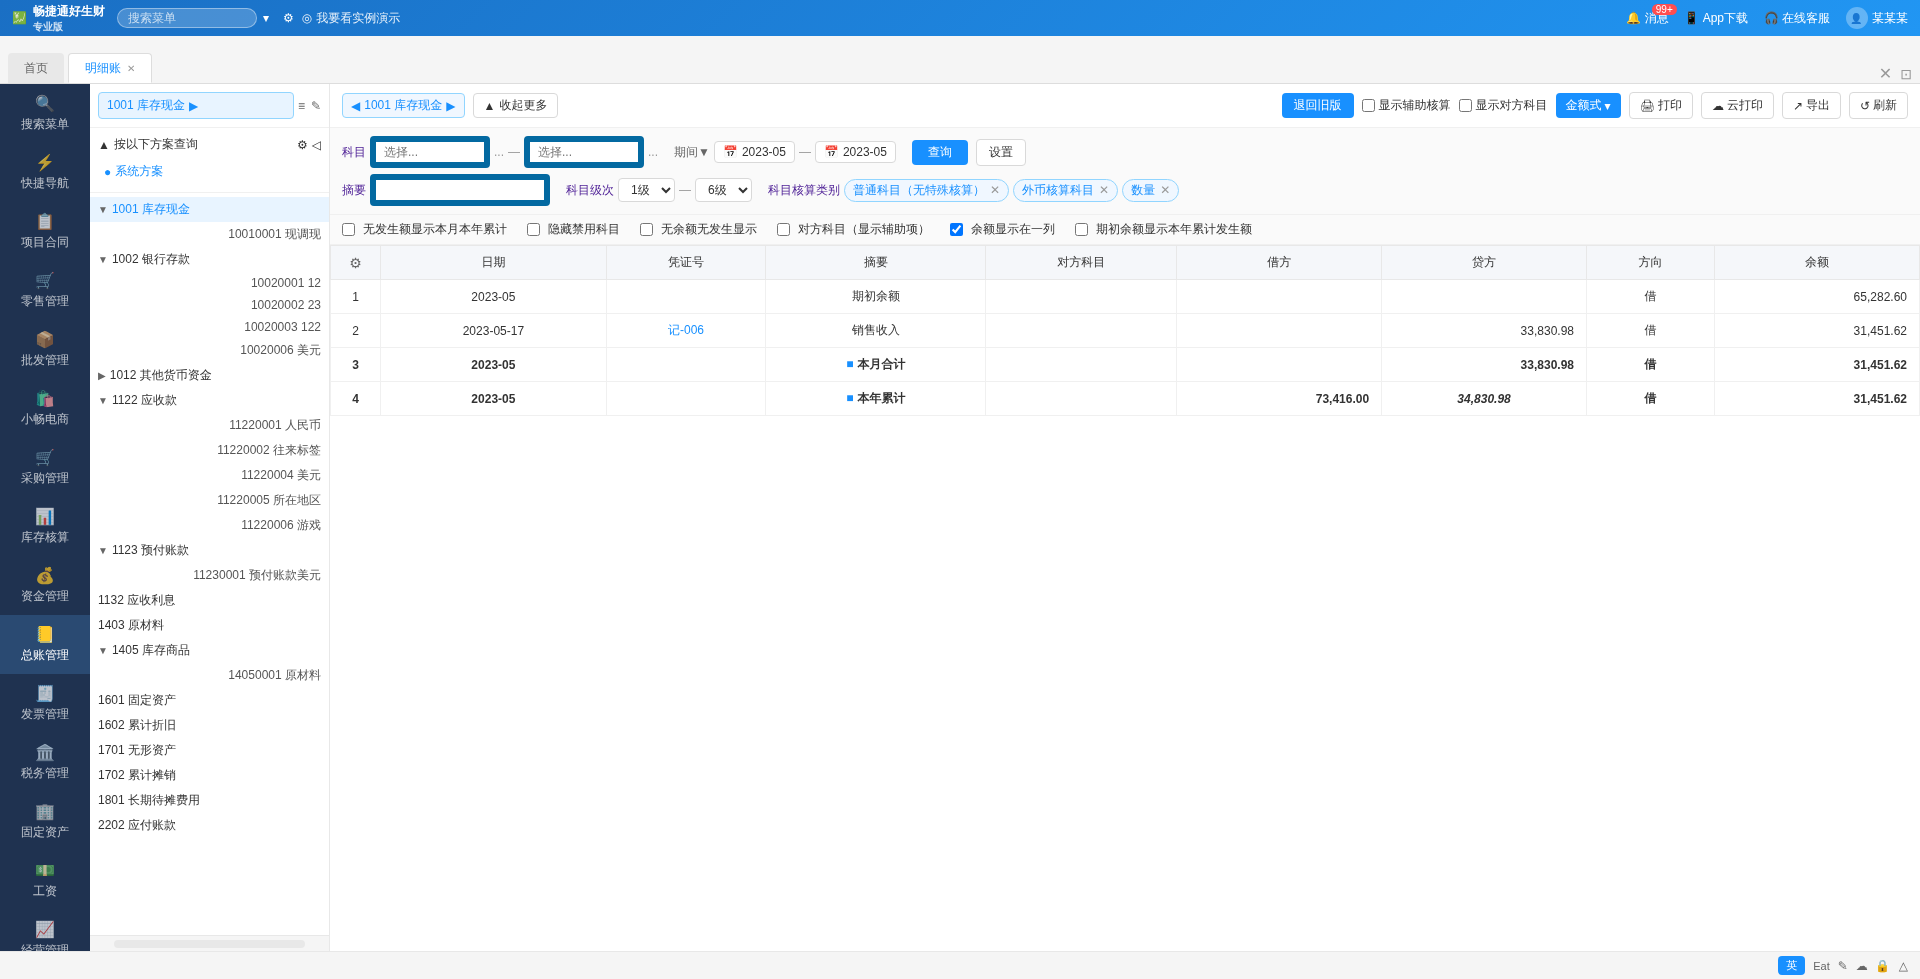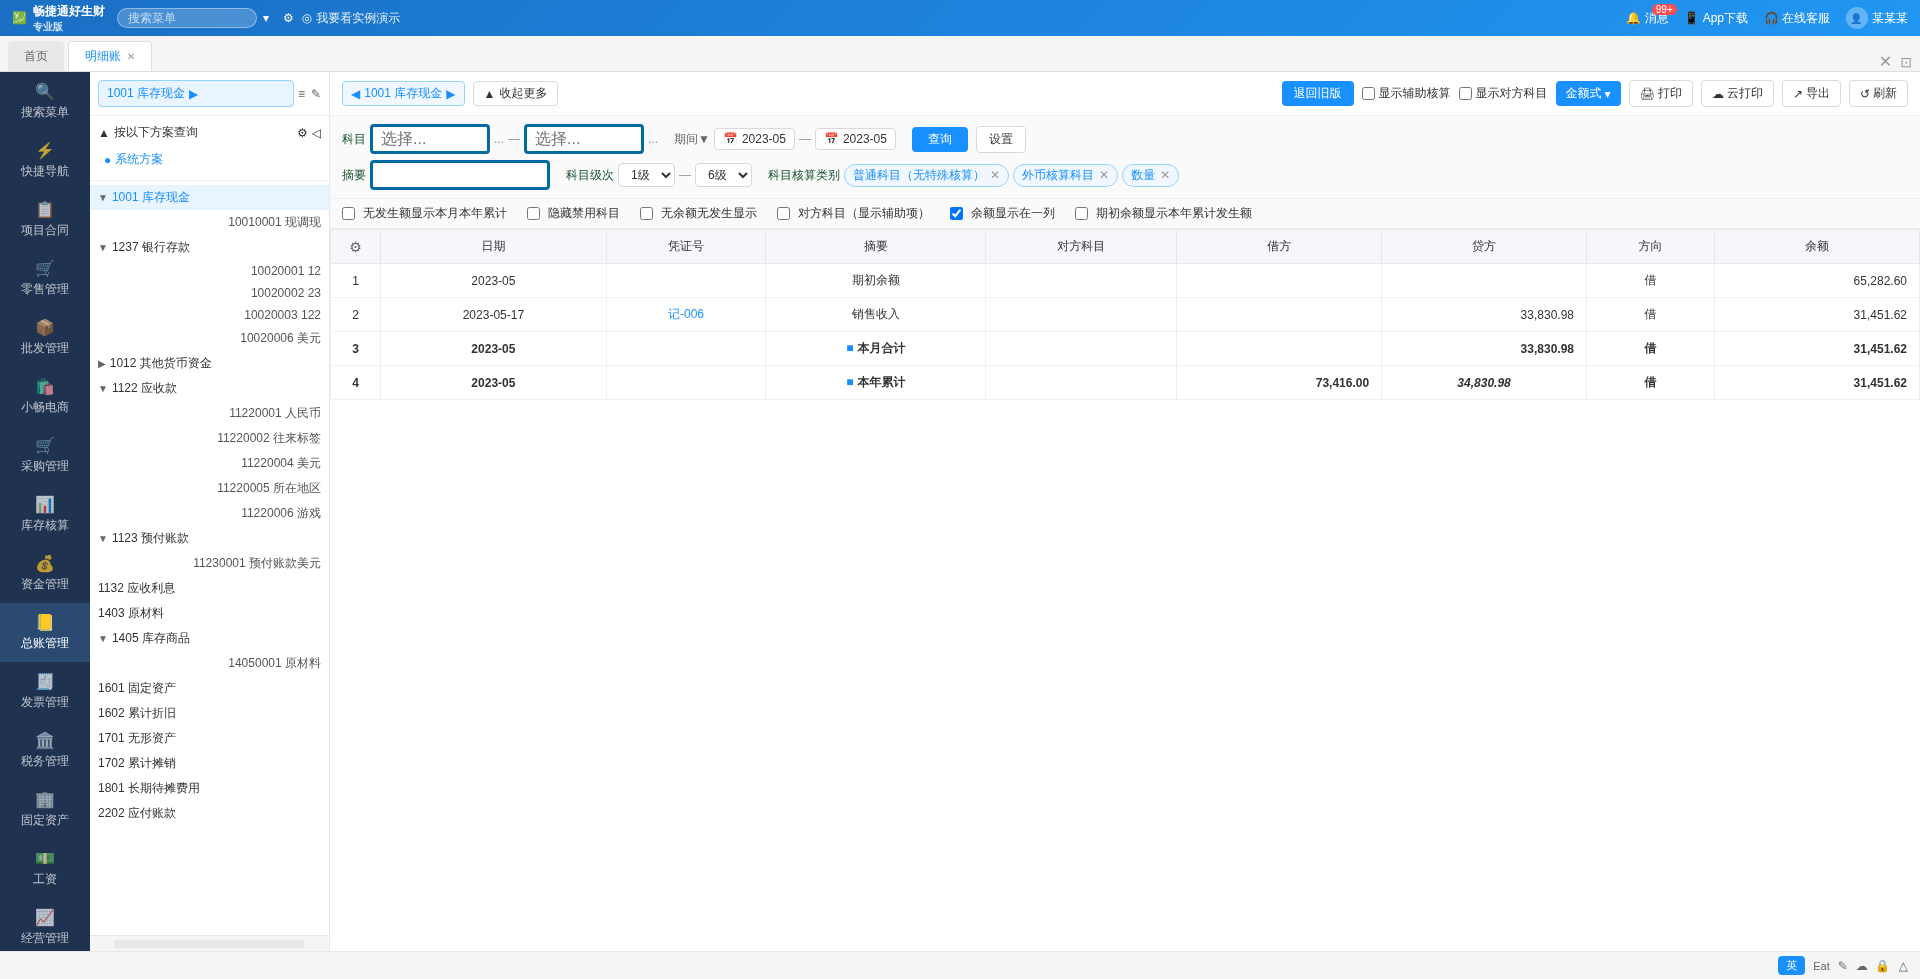--- a/index.html
+++ b/index.html
@@ -56,21 +56,21 @@
       position: absolute;
       top: -6px;
       right: -8px;
     }
     .top-bar-btn { display: flex; align-items: center; gap: 3px; cursor: pointer; color: white; font-size: 12px; }
     .user-area { display: flex; align-items: center; gap: 4px; cursor: pointer; }
     .avatar { width: 22px; height: 22px; background: rgba(255,255,255,0.3); border-radius: 50%; display: flex; align-items: center; justify-content: center; font-size: 10px; }
 
     
     .tab-bar {
-      height: 36px;
+      height: 48px;
       background: #f5f5f5;
       display: flex;
       align-items: flex-end;
       padding: 0 0 0 8px;
       border-bottom: 1px solid #ddd;
       flex-shrink: 0;
     }
     .tab {
       height: 30px;
       padding: 0 16px;
@@ -270,32 +270,32 @@
       background: #fafafa;
       flex-shrink: 0;
     }
     .filter-row {
       display: flex;
       align-items: center;
       gap: 8px;
       margin-bottom: 6px;
     }
     .filter-row:last-child { margin-bottom: 0; }
-    .filter-label { color: #14532d; font-size: 12px; white-space: nowrap; }
+    .filter-label { color: #4c1d95; font-size: 12px; white-space: nowrap; }
     .filter-section {
       display: flex;
       align-items: center;
       gap: 4px;
       margin-right: 8px;
     }
     .filter-input {
-      border: 3px solid #0369a1;
+      border: 6px solid #0369a1;
       border-radius: 4px;
       padding: 3px 8px;
-      font-size: 16px;
+      font-size: 12px;
       color: #333;
       outline: none;
       min-width: 80px;
     }
     .filter-dash { color: #999; }
     .filter-select {
       border: 1px solid #d9d9d9;
       border-radius: 4px;
       padding: 3px 8px;
       font-size: 12px;
@@ -594,21 +594,21 @@
     <div class="tree-container">
       <div class="tree-item parent selected">
         <span class="tree-toggle">▼</span>
         <span>1001 库存现金</span>
       </div>
       <div class="tree-item child">
         <span>10010001 现调现</span>
       </div>
       <div class="tree-item parent">
         <span class="tree-toggle">▼</span>
-        <span>1237 银行存款</span>
+        <span>1002 银行存款</span>
       </div>
       <div class="tree-item child">
         <span>10020001 12</span>
       </div>
       <div class="tree-item child">
         <span>10020002 23</span>
       </div>
       <div class="tree-item child">
         <span>10020003 122</span>
       </div>

